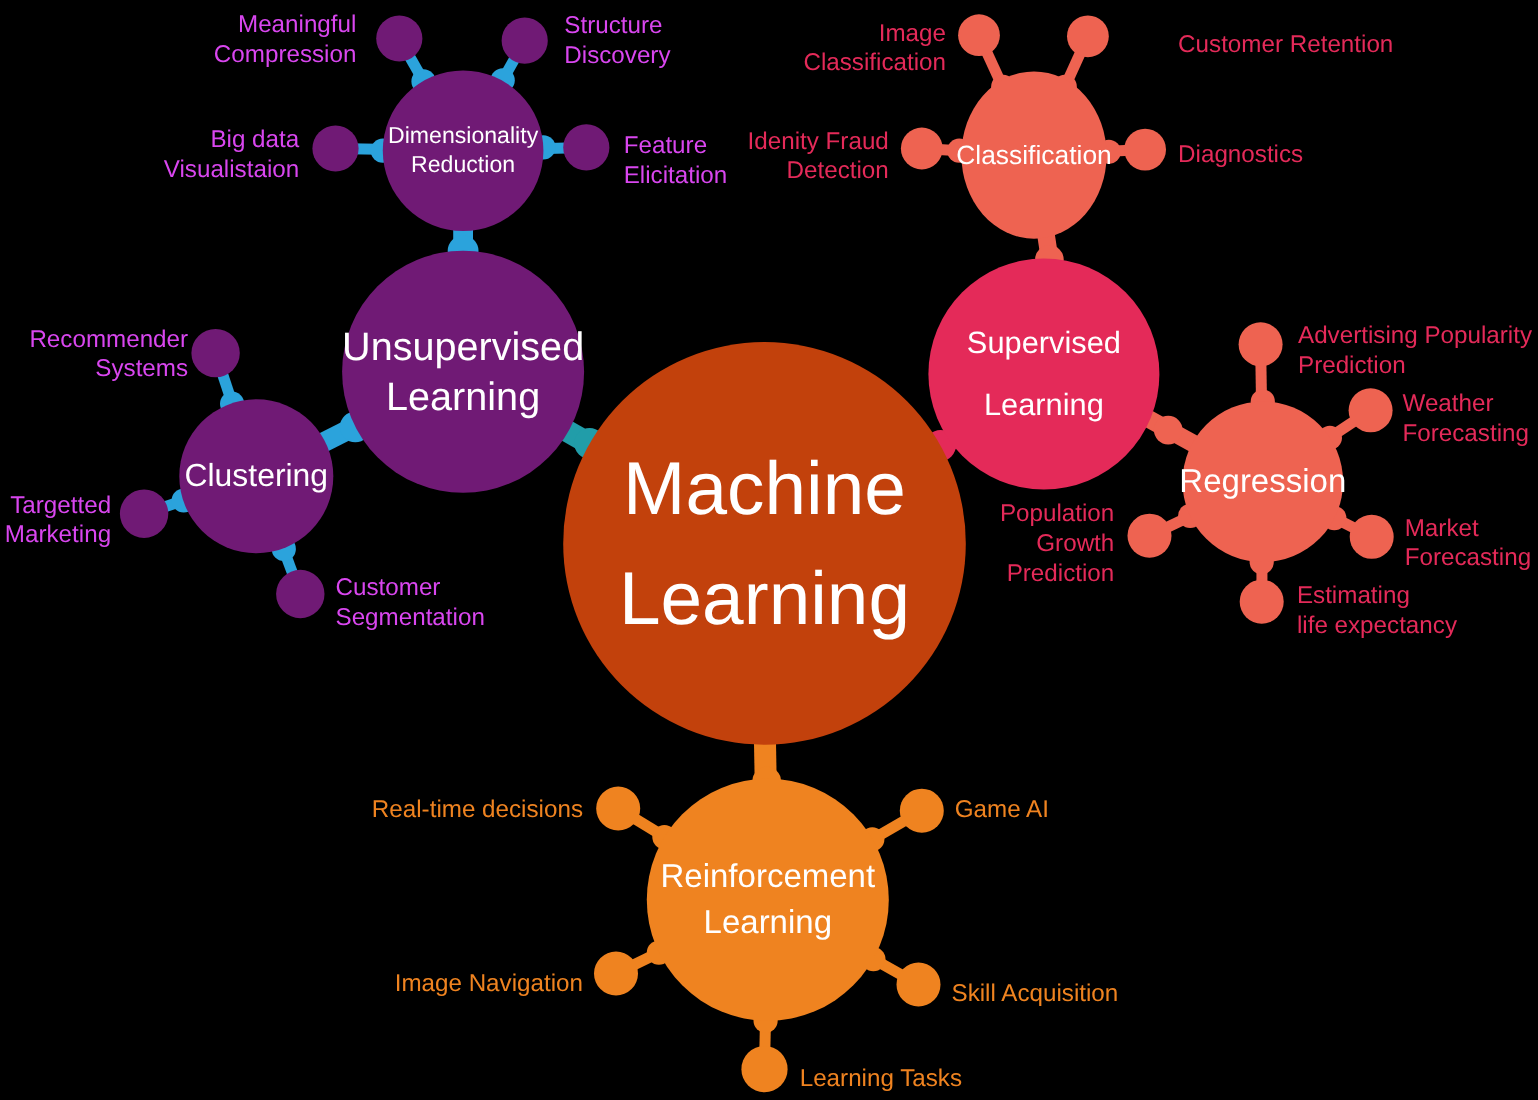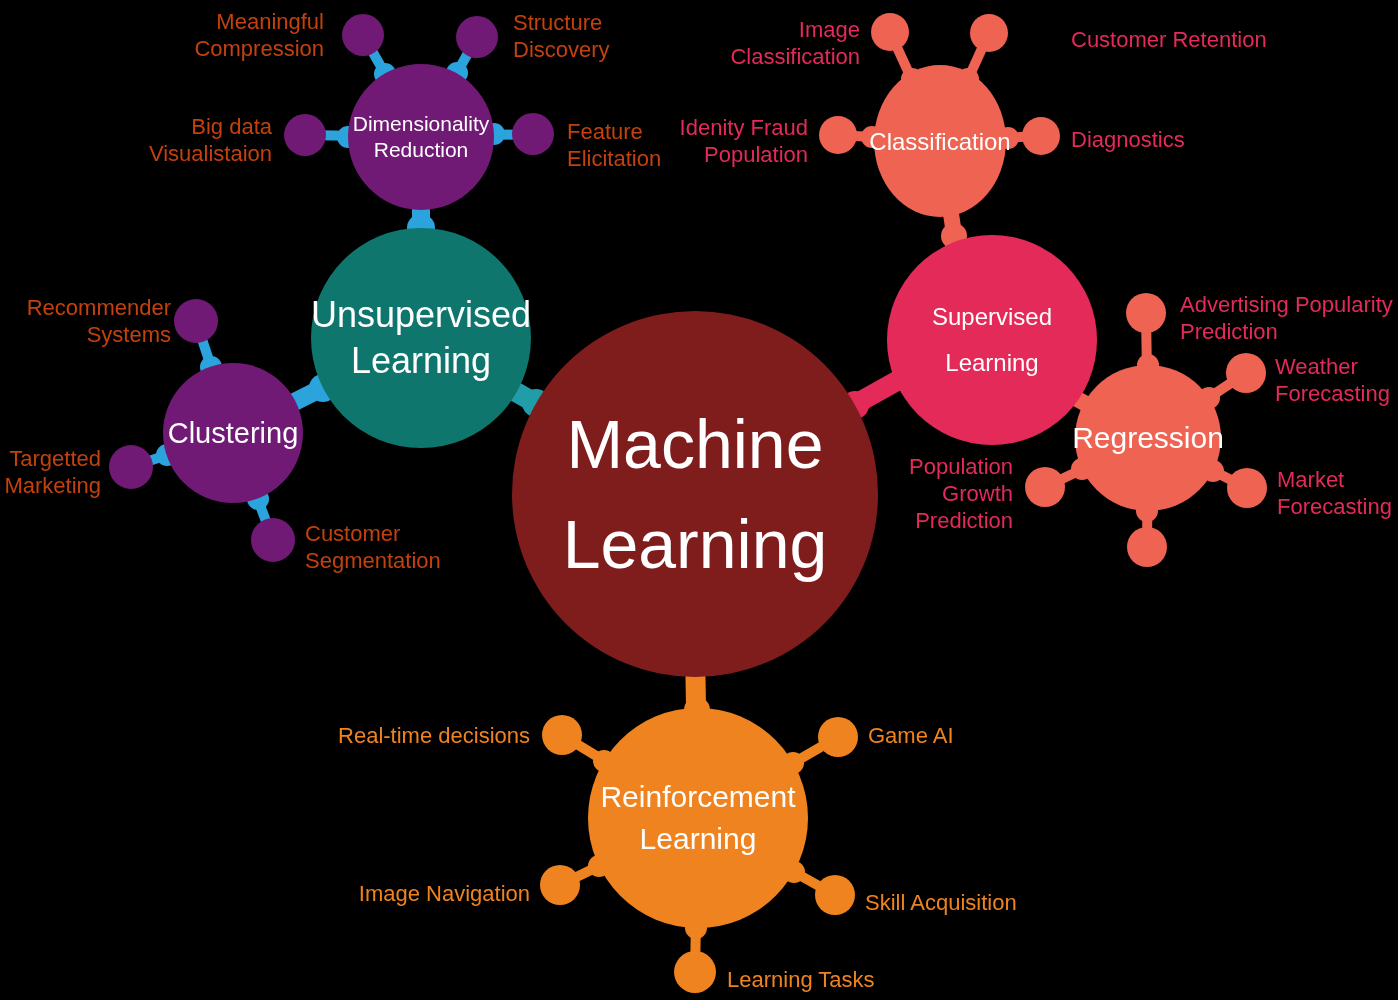--- a/index.html
+++ b/index.html
@@ -4,23 +4,23 @@
 <style>
   html,body{margin:0;padding:0;background:#000;}
   .canvas{position:relative;width:1398px;height:1000px;background:#000;overflow:hidden;
           font-family:"Liberation Sans", sans-serif;}
   .connectors{position:absolute;left:0;top:0;}
   .node{position:absolute;border-radius:50%;display:flex;align-items:center;justify-content:center;
         text-align:center;color:#fff;white-space:pre-line;}
   .sat{position:absolute;border-radius:50%;}
   .lbl{position:absolute;font-size:22px;line-height:27px;white-space:pre-line;}
   .lbl.r{text-align:right;}
-  .bg-blue{background:#701a75}.bg-teal{background:#0f766e}.bg-taupe{background:#7f1d1d}
+  .bg-blue{background:#701a75}.bg-teal{background:#701a75}.bg-taupe{background:#c2410c}
   .bg-crimson{background:#E42A59}.bg-salmon{background:#EE6351}.bg-orange{background:#EF8320}
-  .t-teal{color:#c2410c}.t-crimson{color:#E42A59}.t-orange{color:#EF8320}
+  .t-teal{color:#d946ef}.t-crimson{color:#E42A59}.t-orange{color:#EF8320}
   .s-blue{stroke:#2BA3DC}.s-teal{stroke:#219DA9}.s-salmon{stroke:#EE6351}
   .s-crimson{stroke:#E42A59}.s-orange{stroke:#EF8320}
   .f-blue{fill:#2BA3DC}.f-teal{fill:#219DA9}.f-salmon{fill:#EE6351}
   .f-crimson{fill:#E42A59}.f-orange{fill:#EF8320}
   .w10{stroke-width:10}.w16{stroke-width:16}.w18{stroke-width:18}.w20{stroke-width:20}
 </style>
 </head>
 <body>
 
 <div class="canvas">
@@ -115,21 +115,21 @@
   <div class="sat bg-orange" style="left:674px;top:951px;width:42px;height:42px"></div>
 
   <div class="node bg-blue" style="left:348px;top:64px;width:146px;height:146px;font-size:21px;line-height:26px">Dimensionality
 Reduction</div>
   <div class="node bg-teal" style="left:311px;top:228px;width:220px;height:220px;font-size:36px;line-height:46px">Unsupervised
 Learning</div>
   <div class="node bg-blue" style="left:163px;top:363px;width:140px;height:140px;font-size:29px;line-height:34px">Clustering</div>
   <div class="node bg-taupe" style="left:512px;top:311px;width:366px;height:366px;font-size:68px;line-height:100px">Machine
 Learning</div>
   <div class="node bg-salmon" style="left:874px;top:65px;width:132px;height:152px;font-size:24px;line-height:29px">Classification</div>
-  <div class="node bg-crimson" style="left:887px;top:235px;width:210px;height:210px;font-size:24px;line-height:46px">Supervised
+  <div class="node bg-crimson" style="left:844px;top:235px;width:210px;height:210px;font-size:28px;line-height:56px">Supervised
 Learning</div>
   <div class="node bg-salmon" style="left:1075px;top:365px;width:146px;height:146px;font-size:30px;line-height:34px">Regression</div>
   <div class="node bg-orange" style="left:588px;top:708px;width:220px;height:220px;font-size:30px;line-height:42px">Reinforcement
 Learning</div>
 
   <div class="lbl t-teal r" style="right:1074px;top:8px">Meaningful
 Compression</div>
   <div class="lbl t-teal" style="left:513px;top:9px">Structure
 Discovery</div>
   <div class="lbl t-teal r" style="right:1126px;top:113px">Big data
@@ -140,28 +140,30 @@
 Systems</div>
   <div class="lbl t-teal r" style="right:1297px;top:445px">Targetted
 Marketing</div>
   <div class="lbl t-teal" style="left:305px;top:520px">Customer
 Segmentation</div>
 
   <div class="lbl t-crimson r" style="right:538px;top:16px">Image
 Classification</div>
   <div class="lbl t-crimson" style="left:1071px;top:26px">Customer Retention</div>
   <div class="lbl t-crimson r" style="right:590px;top:114px">Idenity Fraud
-Population</div>
+Detection</div>
   <div class="lbl t-crimson" style="left:1071px;top:126px">Diagnostics</div>
   <div class="lbl t-crimson" style="left:1180px;top:291px">Advertising Popularity
 Prediction</div>
   <div class="lbl t-crimson" style="left:1275px;top:353px">Weather
 Forecasting</div>
   <div class="lbl t-crimson" style="left:1277px;top:466px">Market
 Forecasting</div>
+  <div class="lbl t-crimson" style="left:1179px;top:527px">Estimating
+life expectancy</div>
   <div class="lbl t-crimson r" style="right:385px;top:453px">Population
 Growth
 Prediction</div>
 
   <div class="lbl t-orange r" style="right:868px;top:722px">Real-time decisions</div>
   <div class="lbl t-orange" style="left:868px;top:722px">Game AI</div>
   <div class="lbl t-orange r" style="right:868px;top:880px">Image Navigation</div>
   <div class="lbl t-orange" style="left:865px;top:889px">Skill Acquisition</div>
   <div class="lbl t-orange" style="left:727px;top:966px">Learning Tasks</div>
 

